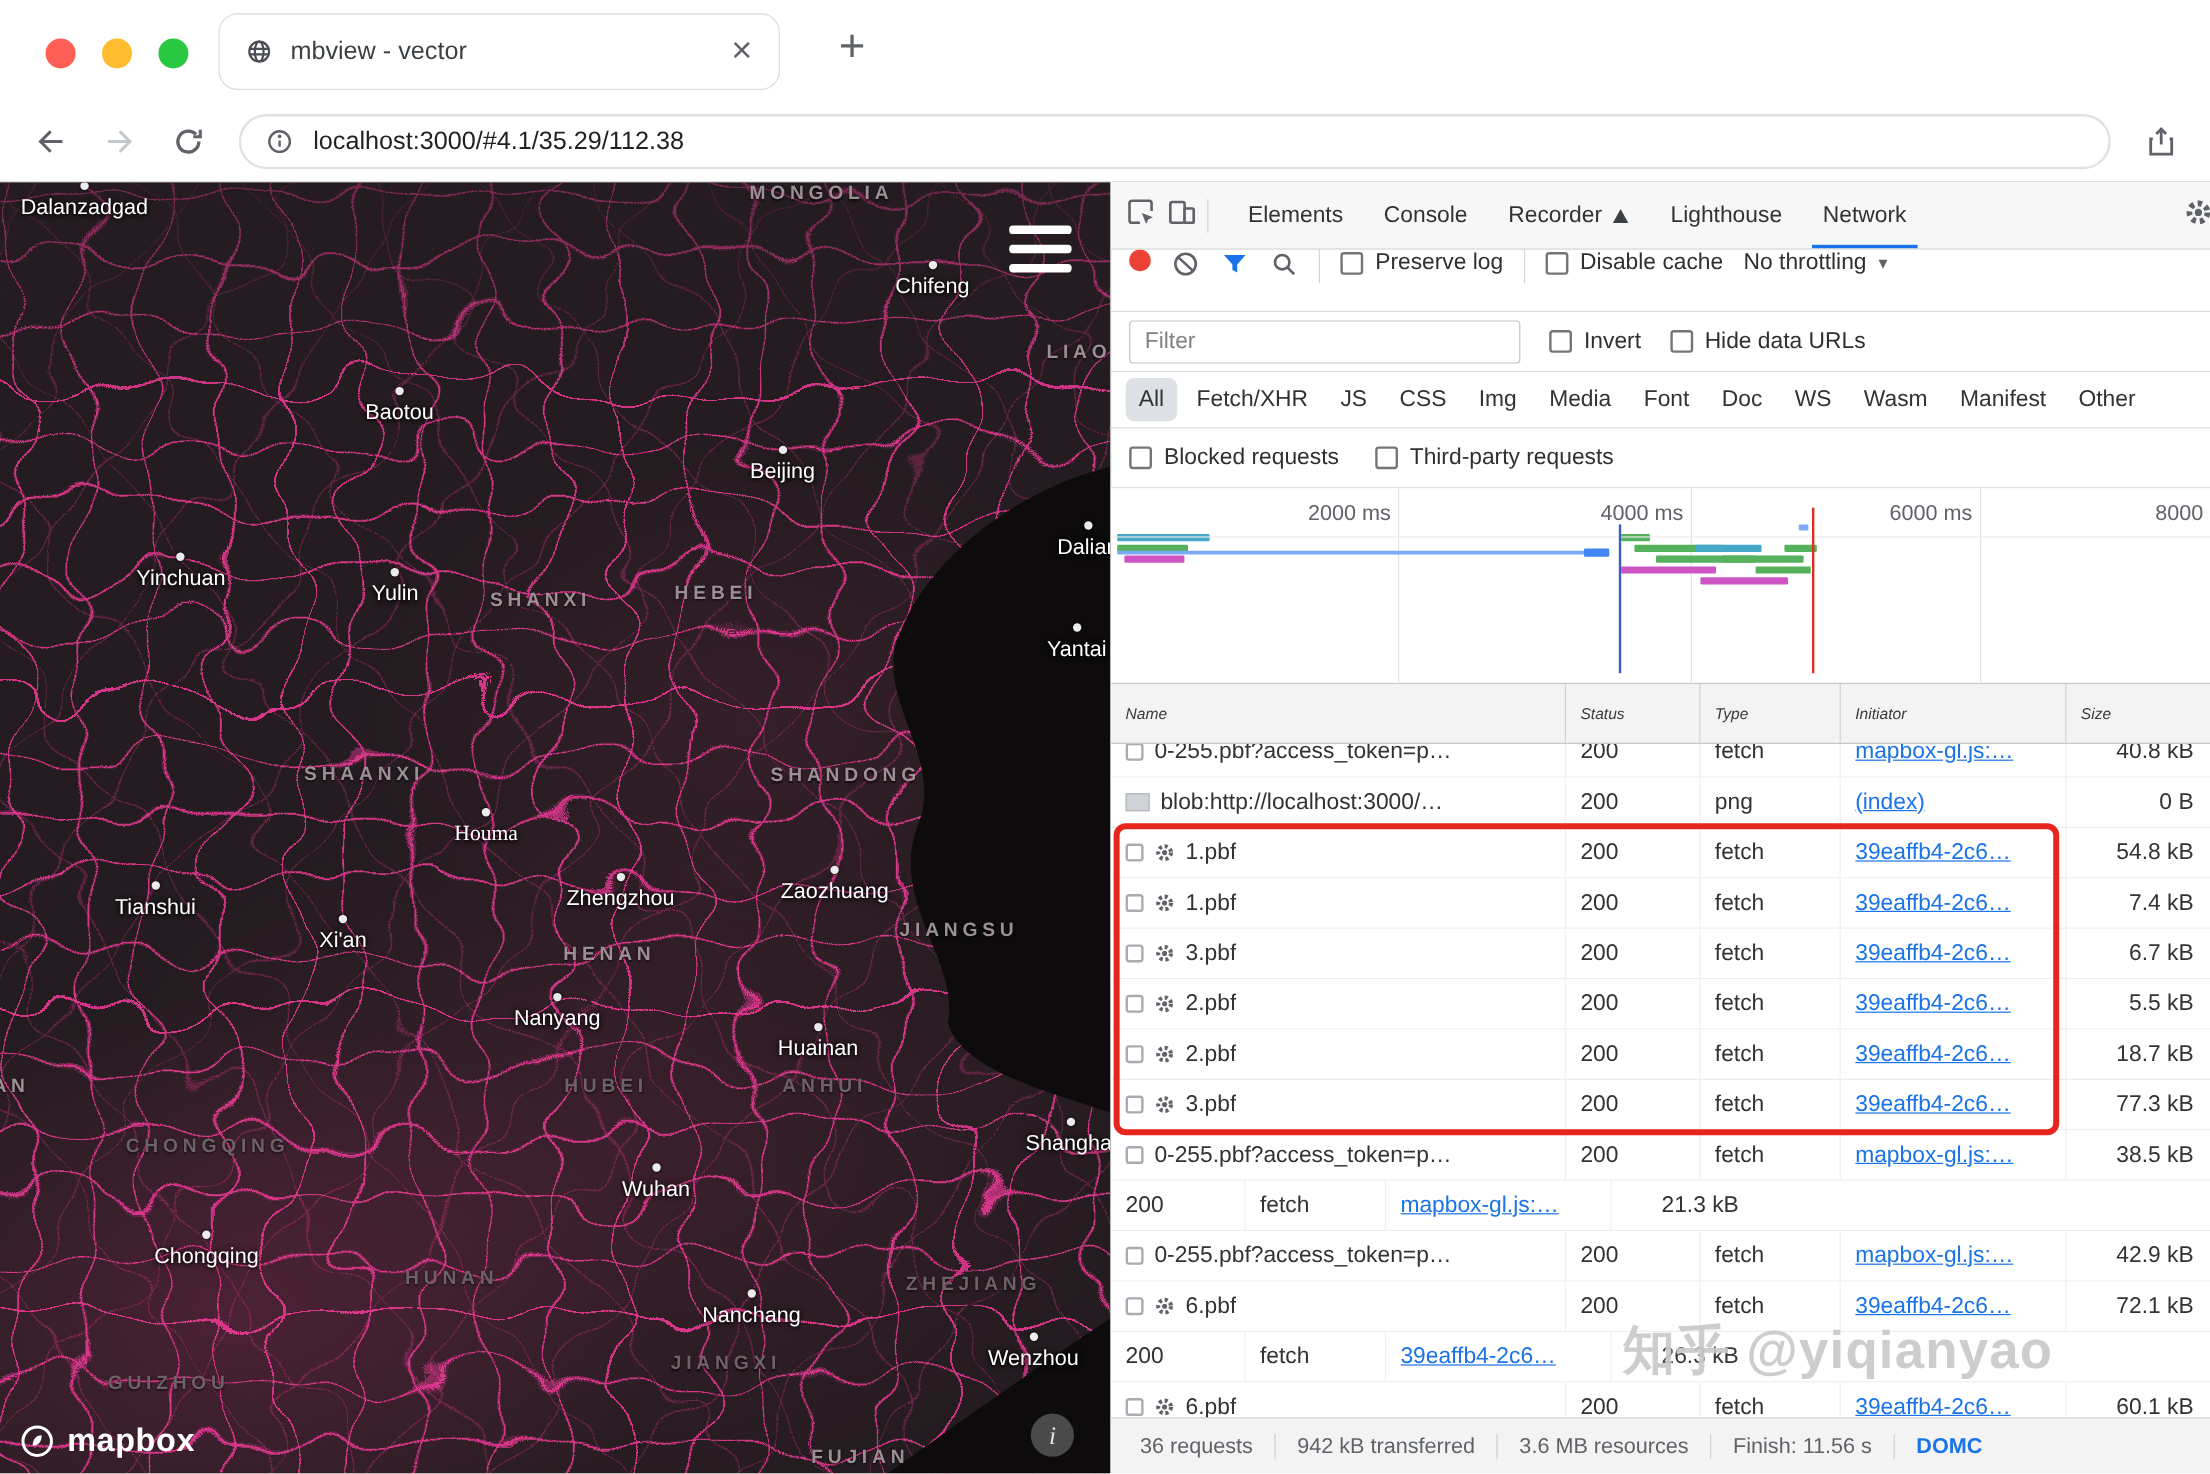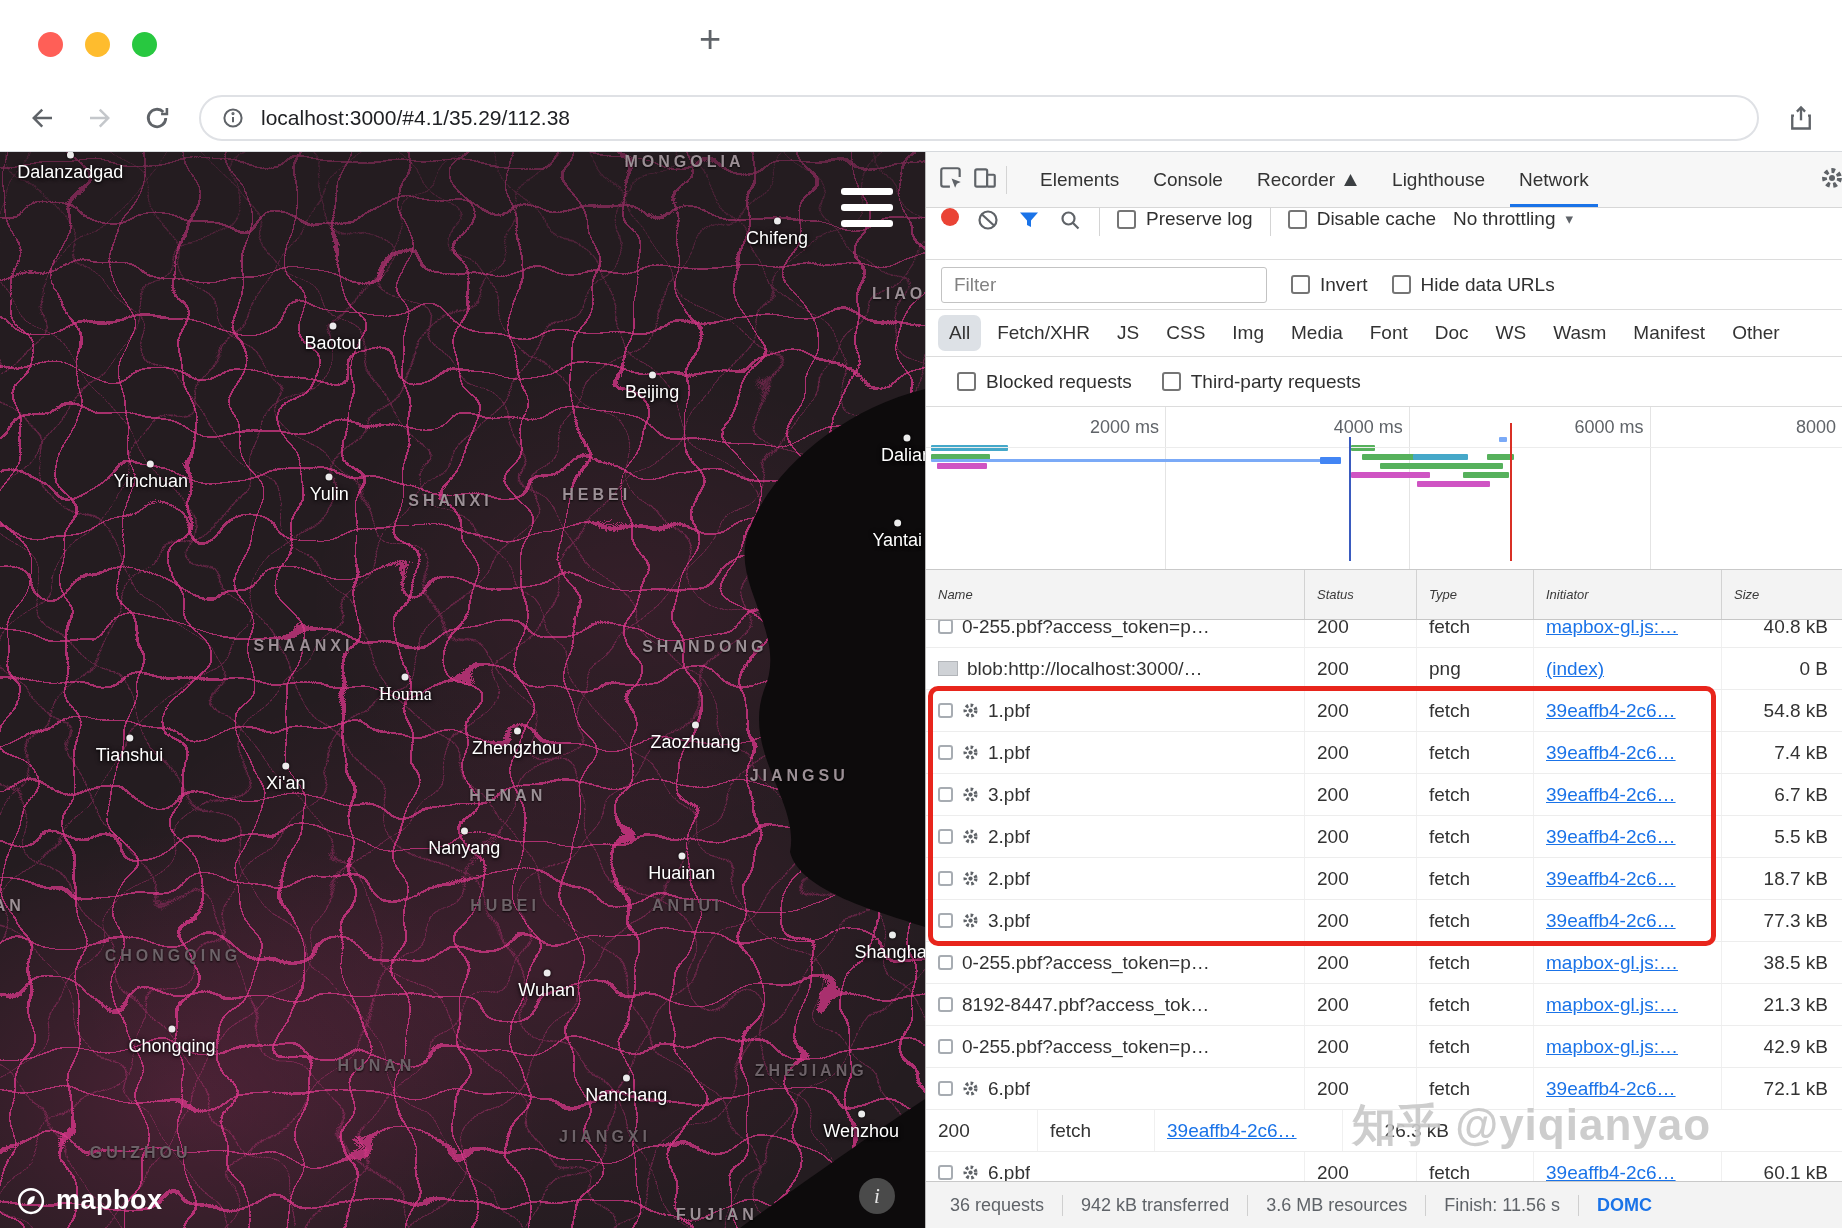--- a/index.html
+++ b/index.html
@@ -66,21 +66,21 @@
   .dt-filterrow { height:50px; flex:none; display:flex; align-items:center; gap:24px; padding:0 15px; border-bottom:1px solid #dcdcdc; }
   .filter-input { width:326px; height:36px; border:1px solid #c3c3c3; border-radius:3px; font-size:19px; padding:0 12px; color:#333;
                   font-family:"Liberation Sans", sans-serif; }
   .filter-input::placeholder { color:#828282; }
 
   .dt-chips { height:47px; flex:none; display:flex; align-items:center; gap:5px; padding:0 12px; border-bottom:1px solid #dcdcdc;
               font-size:19px; color:#333; white-space:nowrap; overflow:hidden; }
   .chip { padding:7px 11px; border-radius:7px; }
   .chip.active { background:#dde1e6; }
 
-  .dt-blockedrow { height:50px; flex:none; display:flex; align-items:center; gap:30px; padding:0 31px; border-bottom:1px solid #dcdcdc; }
+  .dt-blockedrow { height:50px; flex:none; display:flex; align-items:center; gap:30px; padding:0 15px; border-bottom:1px solid #dcdcdc; }
 
   .dt-timeline { height:163px; flex:none; position:relative; border-bottom:1px solid #c9c9c9; background:#fff; overflow:hidden; }
   .dt-timeline::after { content:""; position:absolute; left:0; right:0; top:40px; height:1px; background:#ececec; }
   .tl-grid { position:absolute; top:0; bottom:0; width:1px; background:#e4e4e4; }
   .tl-tick { position:absolute; top:10px; font-size:18px; color:#5f6368; }
   .tl-bar { position:absolute; border-radius:1px; }
   .tl-line { position:absolute; width:2px; bottom:8px; z-index:2; }
 
   .dt-thead { height:50px; flex:none; display:flex; background:#f3f3f3; border-bottom:1px solid #c6c6c6; font-size:13px; color:#3a3a3a;font-style:italic; }
   .th { display:flex; align-items:center; padding-left:12px; border-right:1px solid #d2d2d2; flex:none; }
@@ -107,20 +107,29 @@
                color:#c9c9c9; opacity:.92; letter-spacing:1px; white-space:nowrap; text-shadow:0 0 2px rgba(255,255,255,.8); }
 </style>
 </head>
 <body>
 
 <div class="tabstrip">
   <div class="lights">
     <span class="light red"></span>
     <span class="light yellow"></span>
     <span class="light green"></span>
+  </div>
+  <div class="tab">
+    <svg width="22" height="22" viewBox="0 0 24 24" fill="none" stroke="#4a4d52" stroke-width="2">
+      <circle cx="12" cy="12" r="9"></circle>
+        <ellipse cx="12" cy="12" rx="4" ry="9"></ellipse>
+        <path d="M3.5 9.5h17M3.5 14.5h17"></path>
+    </svg>
+    <span class="tab-title">mbview - vector</span>
+    <span class="tab-close">×</span>
   </div>
   <div class="newtab">+</div>
 </div>
 
 <div class="navbar">
   <span class="nav-ic">
     <svg width="30" height="30" viewBox="0 0 24 24" fill="#5f6368">
         <path d="M20 11H7.8l5.1-5.1L11.5 4.5 4 12l7.5 7.5 1.4-1.4L7.8 13H20z"></path>
       </svg>
   </span>
@@ -684,24 +693,20 @@
               <span style="overflow: hidden;">0-255.pbf?access_token=p…</span>
             </div>
             <div class="td" style="width: 112px;">200</div>
             <div class="td" style="width: 117px;">fetch</div>
             <div class="td" style="width: 188px;">
               <a class="ini-link">mapbox-gl.js:…</a>
             </div>
             <div class="td size" style="width: 120px;">38.5 kB</div>
           </div>
           <div class="tr">
-            <div class="td name">
-              <span class="fileicon"></span>
-              <span style="overflow: hidden;">8192-8447.pbf?access_tok…</span>
-            </div>
             <div class="td" style="width: 112px;">200</div>
             <div class="td" style="width: 117px;">fetch</div>
             <div class="td" style="width: 188px;">
               <a class="ini-link">mapbox-gl.js:…</a>
             </div>
             <div class="td size" style="width: 120px;">21.3 kB</div>
           </div>
           <div class="tr">
             <div class="td name">
               <span class="fileicon"></span>

